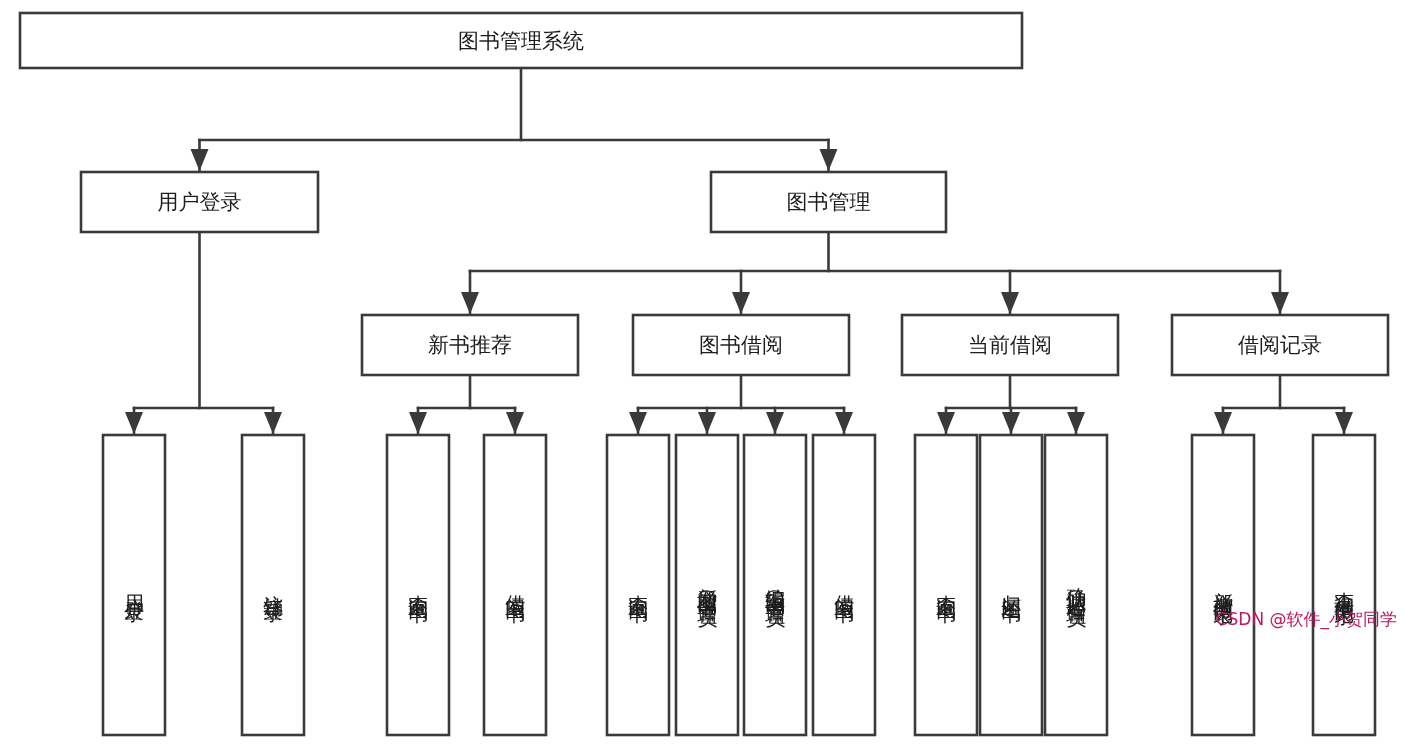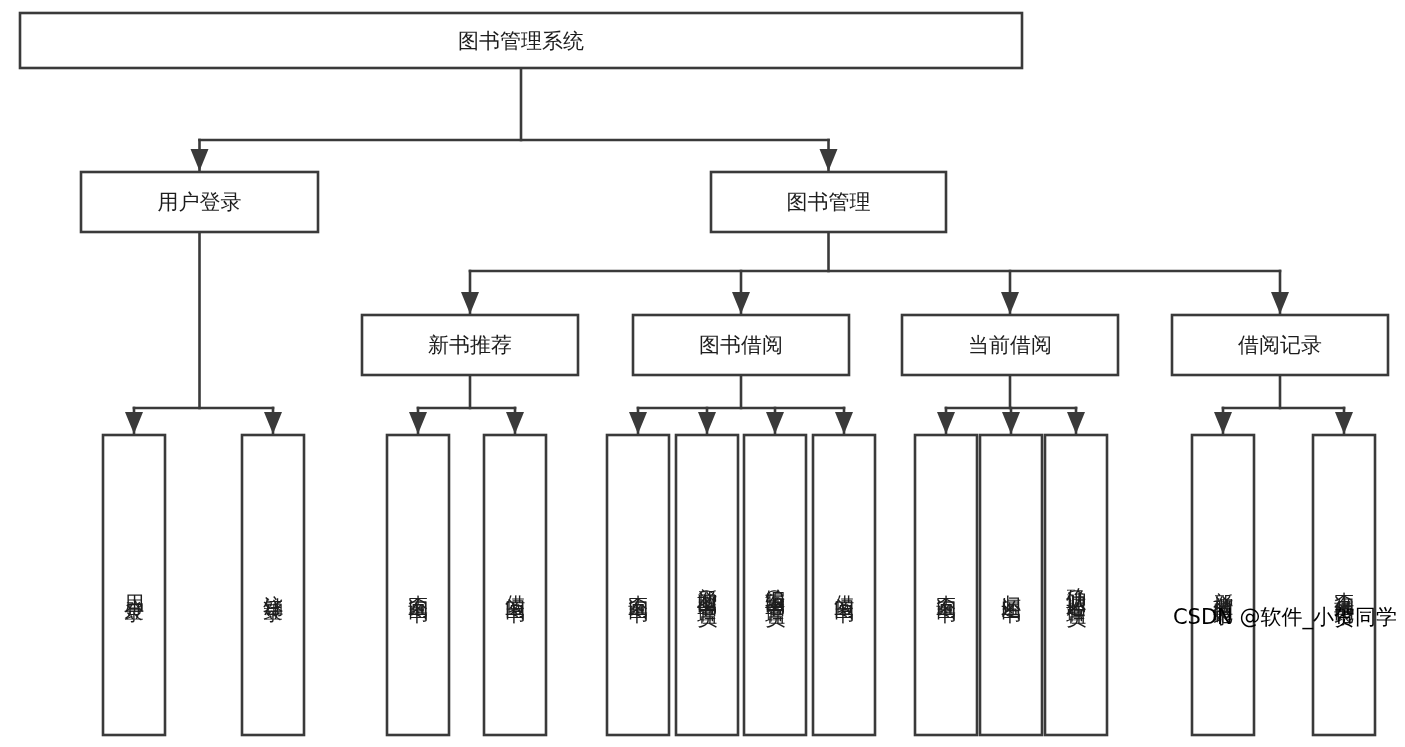--- a/index.html
+++ b/index.html
@@ -60,22 +60,22 @@
     align-items: center;
     justify-content: center;
     white-space: nowrap;
     pointer-events: none;
   }
   .watermark {
     position: absolute;
     right: 8px;
     bottom: 6px;
     font-family: "DejaVu Sans", "Liberation Sans", sans-serif;
-    font-size: 21px;
-    color: #000000;
+    font-size: 17px;
+    color: #be185d;
     white-space: nowrap;
     text-align: center;
   }
 </style>
 </head>
 <body>
 
 <div id="diagram-root">
 
   <svg class="diagram-canvas" viewBox="0 0 1405 747">

